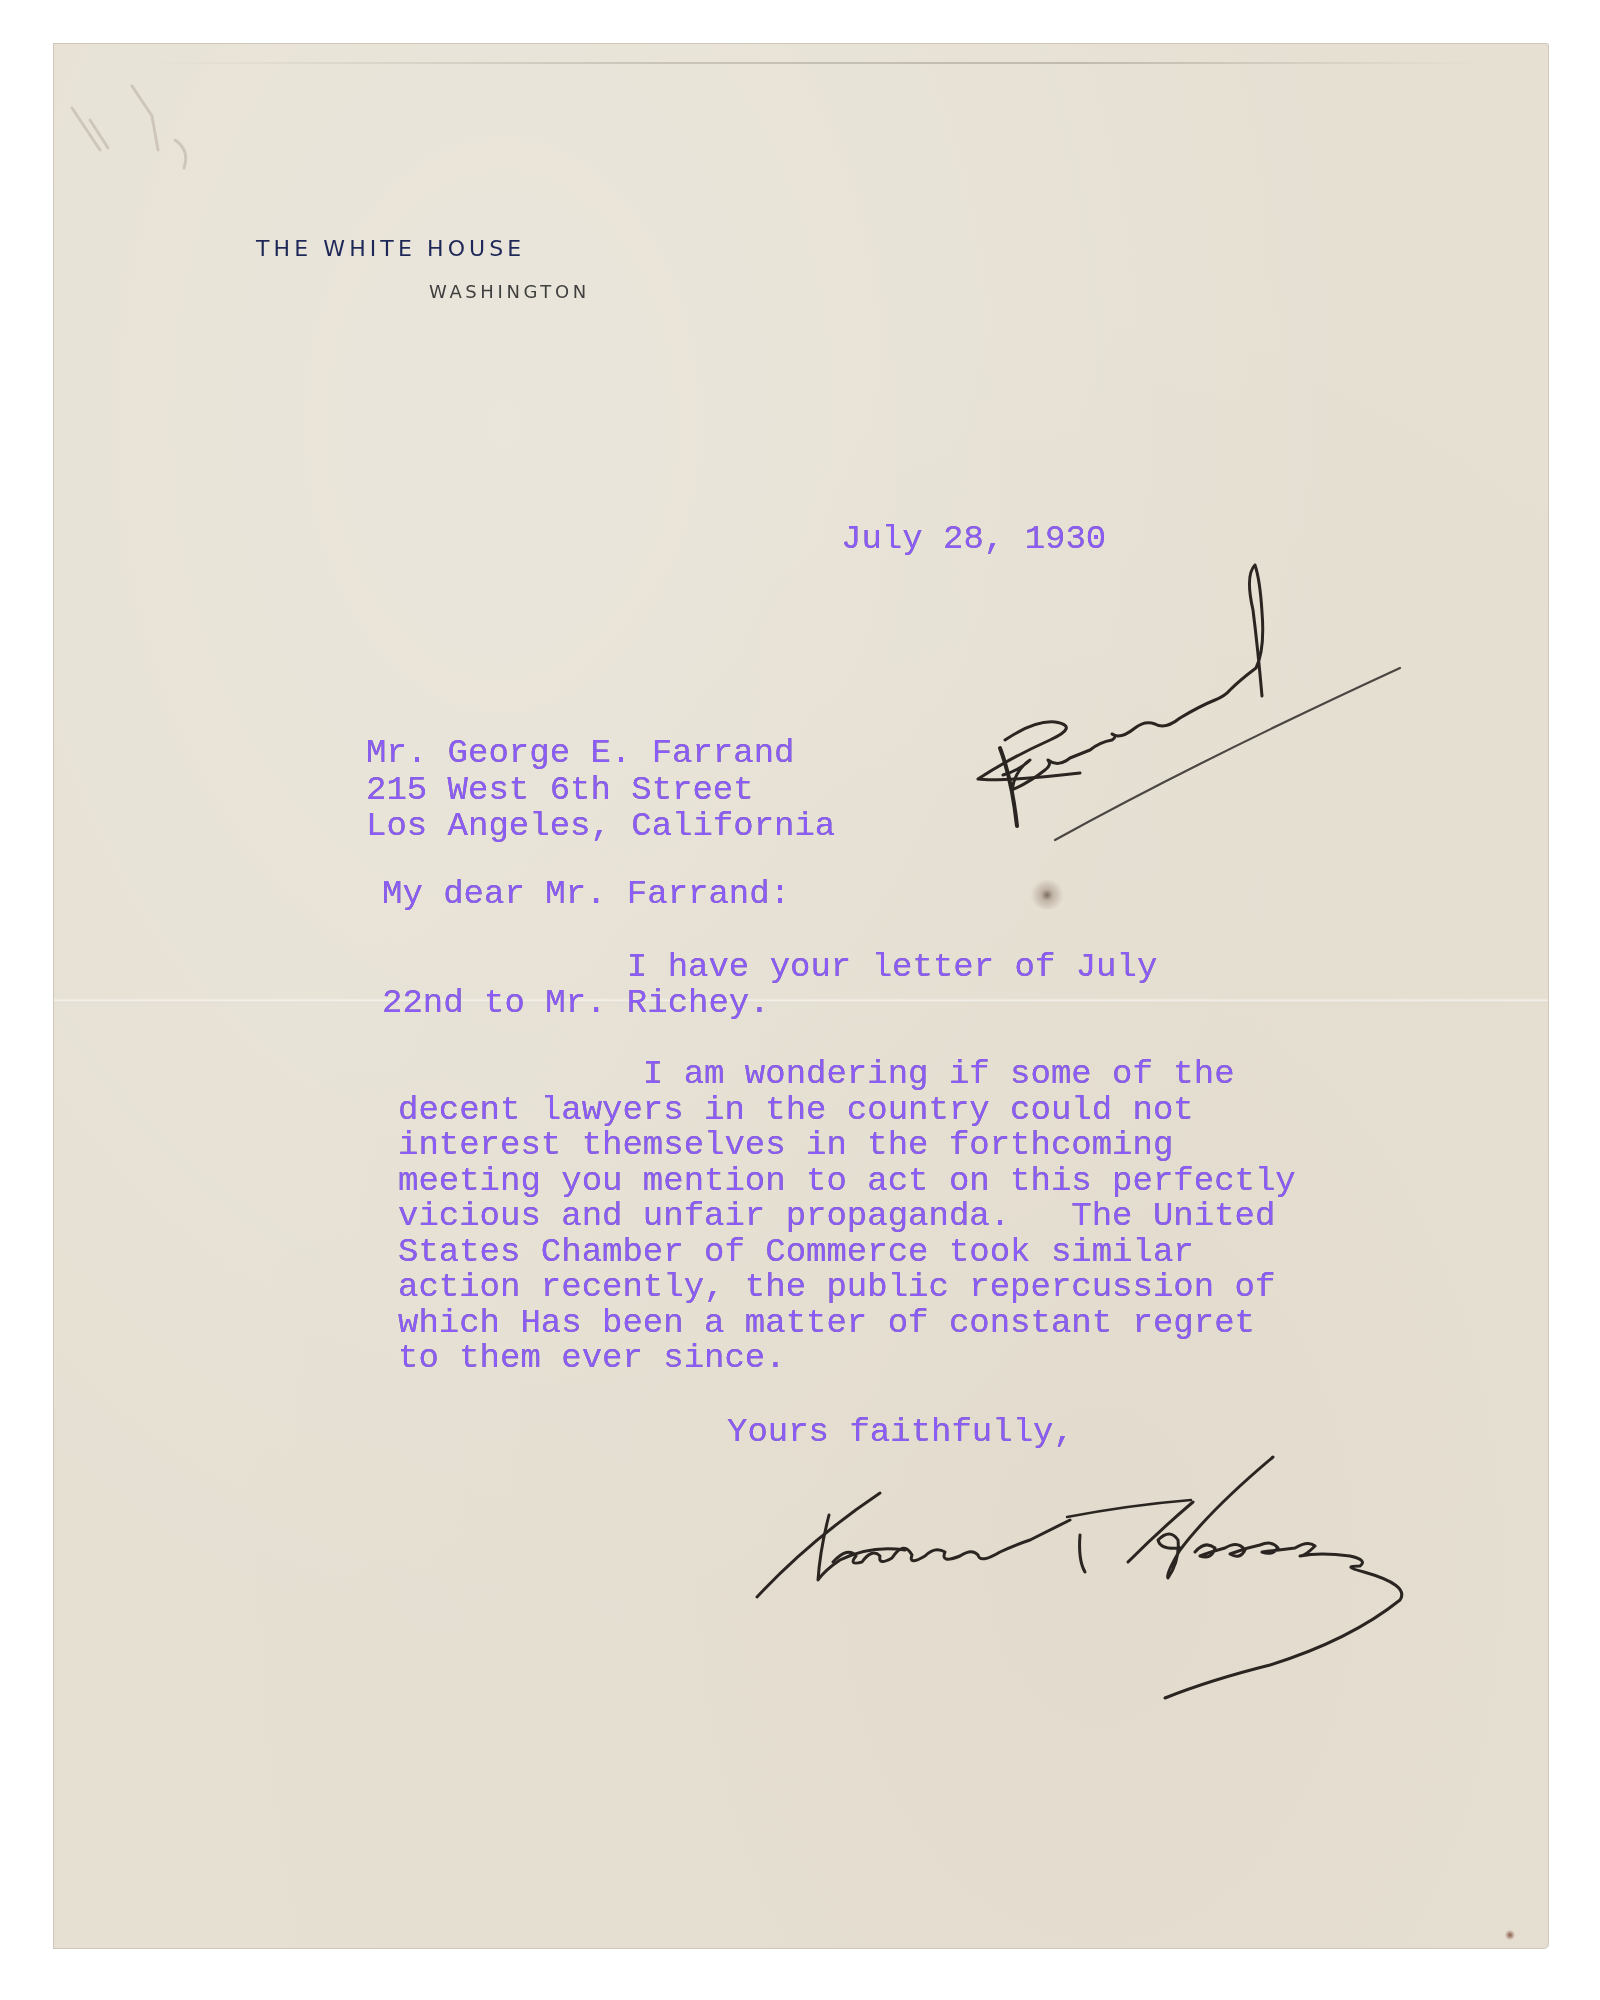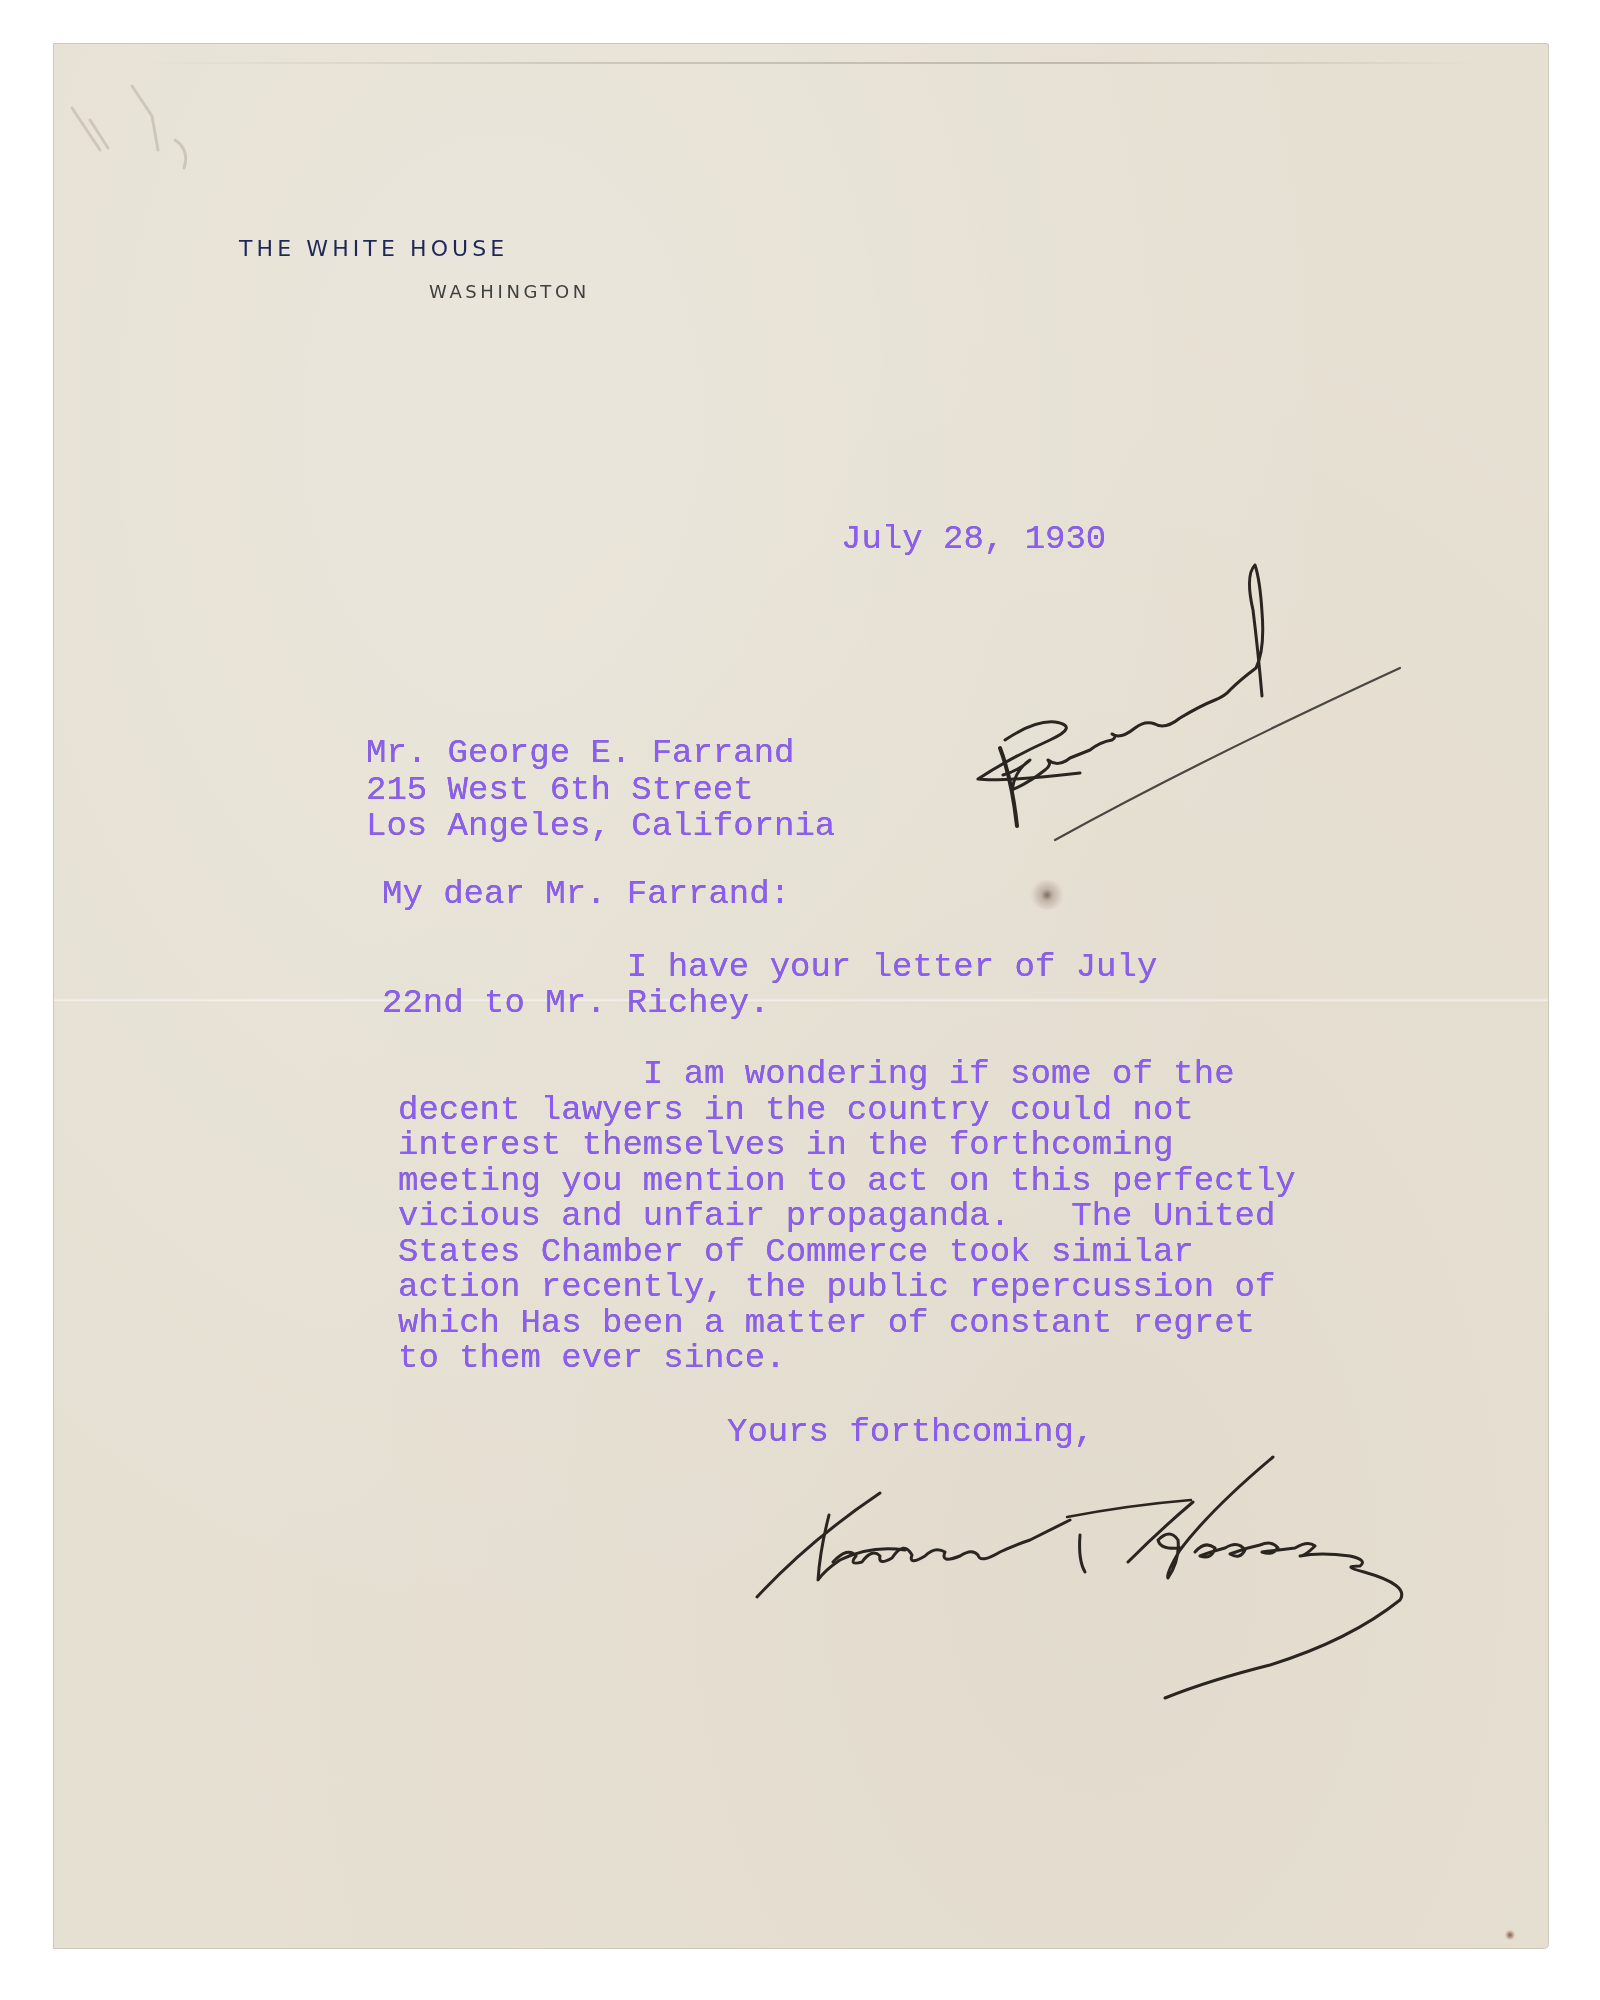--- a/index.html
+++ b/index.html
@@ -27,21 +27,21 @@
   }
   .stain {
     position: absolute; left: 1030px; top: 880px; width: 34px; height: 30px; border-radius: 50%;
     background: radial-gradient(circle, rgba(90,70,60,0.75) 0, rgba(120,95,80,0.35) 25%, rgba(160,140,120,0.08) 65%, rgba(0,0,0,0) 80%);
   }
   .stain2 {
     position: absolute; left: 1505px; top: 1930px; width: 10px; height: 10px; border-radius: 50%;
     background: radial-gradient(circle, rgba(110,60,40,0.8) 0, rgba(160,110,90,0.2) 60%, rgba(0,0,0,0) 80%);
   }
   .letterhead-title {
-    position: absolute; left: 239px; top: 238px;
+    position: absolute; left: 256px; top: 238px;
     font-family: "DejaVu Sans", "Liberation Sans", sans-serif;
     font-size: 22px; letter-spacing: 4.1px; color: #1d2858; font-weight: normal;
     white-space: nowrap; line-height: 1;
   }
   .letterhead-sub {
     position: absolute; left: 429px; top: 283px;
     font-family: "DejaVu Sans", "Liberation Sans", sans-serif;
     font-size: 18px; letter-spacing: 3.6px; color: #404040;
     white-space: nowrap; line-height: 1;
   }
@@ -73,21 +73,21 @@
 <div class="typed date">July 28, 1930</div>
 
 <div class="typed address"><div>Mr. George E. Farrand</div><div>215 West 6th Street</div><div>Los Angeles, California</div></div>
 
 <div class="typed salutation">My dear Mr. Farrand:</div>
 
 <div class="typed para1"><div>            I have your letter of July</div><div>22nd to Mr. Richey.</div></div>
 
 <div class="typed para2"><div>            I am wondering if some of the</div><div>decent lawyers in the country could not</div><div>interest themselves in the forthcoming</div><div>meeting you mention to act on this perfectly</div><div>vicious and unfair propaganda.   The United</div><div>States Chamber of Commerce took similar</div><div>action recently, the public repercussion of</div><div>which Has been a matter of constant regret</div><div>to them ever since.</div></div>
 
-<div class="typed closing">Yours forthcoming,</div>
+<div class="typed closing">Yours faithfully,</div>
 
 <svg class="ink" viewBox="0 0 1600 2000">
 
   <g stroke="#b8b0a2" stroke-width="3" fill="none" stroke-linecap="round" opacity="0.55">
     <path d="M72 108 L100 150 M90 120 L108 148"></path>
     <path d="M132 86 L152 116 L158 150"></path>
     <path d="M175 140 Q190 150 184 168"></path>
   </g>
 
   <g stroke="#2b2522" fill="none" stroke-linecap="round" stroke-linejoin="round">

